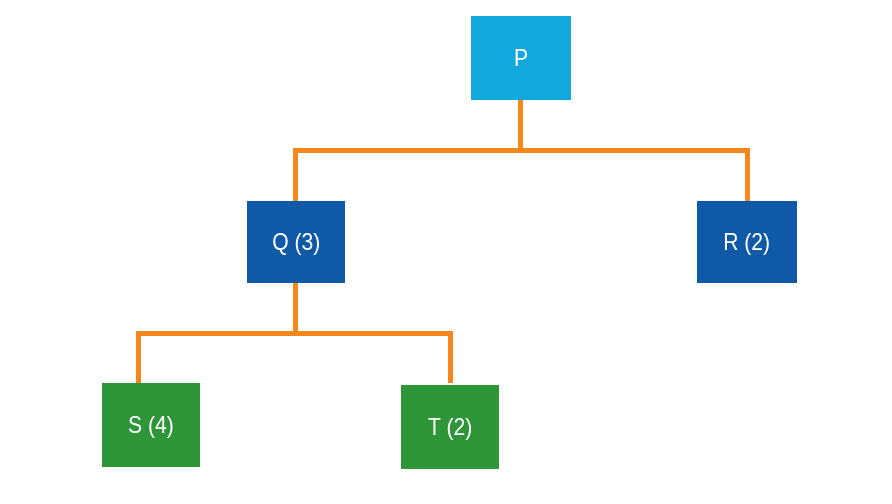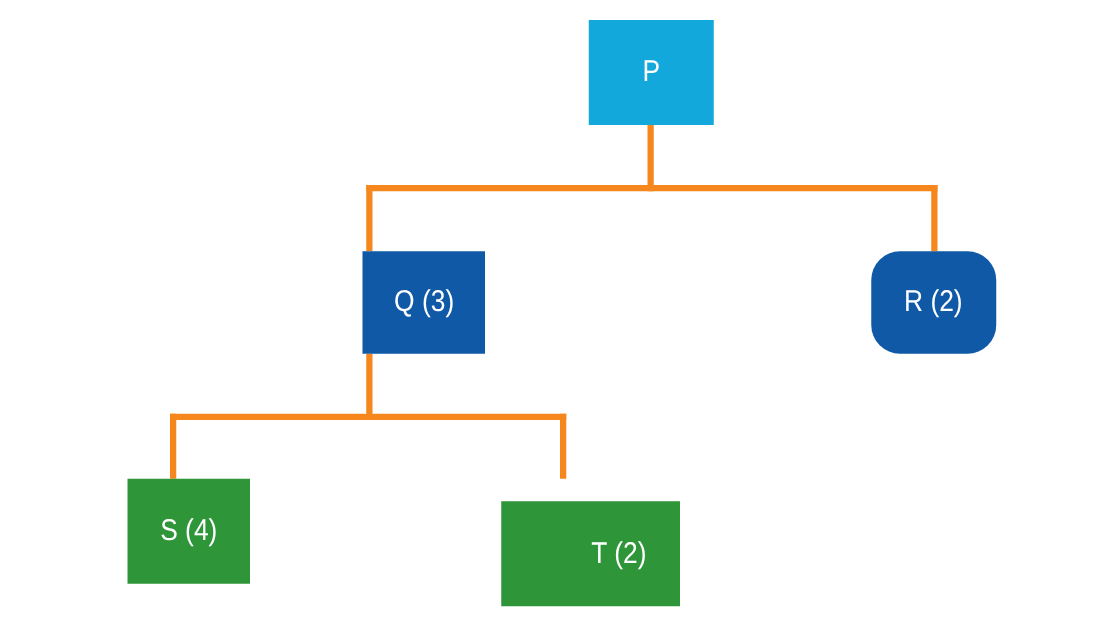--- a/index.html
+++ b/index.html
@@ -30,23 +30,23 @@
   }
   .line {
     position: absolute;
     background: #F6871D;
     z-index: 1;
   }
 
   
   .node-p { left: 471px; top: 16px;  width: 100px; height: 84px; }
   .node-q { left: 247px; top: 201px; width: 98px;  height: 82px; }
-  .node-r { left: 697px; top: 201px; width: 100px; height: 82px; border-radius: 23px; }
+  .node-r { left: 697px; top: 201px; width: 100px; height: 82px; }
   .node-s { left: 90px;  top: 383px; width: 98px;  height: 84px; }
-  .node-t { left: 401px; top: 401px; width: 98px;  height: 84px; padding-left: 45px; }
+  .node-t { left: 401px; top: 385px; width: 98px;  height: 84px; }
 
   
   .line-p-down   { left: 518px; top: 100px; width: 5px;   height: 53px; }
   .line-h-top    { left: 293px; top: 148px; width: 457px; height: 5px;  }
   .line-q-up     { left: 293px; top: 148px; width: 5px;   height: 53px; }
   .line-r-up     { left: 745px; top: 148px; width: 5px;   height: 53px; }
   .line-q-down   { left: 293px; top: 283px; width: 5px;   height: 53px; }
   .line-h-bottom { left: 136px; top: 331px; width: 317px; height: 5px;  }
   .line-s-up     { left: 136px; top: 331px; width: 5px;   height: 52px; }
   .line-t-up     { left: 448px; top: 331px; width: 5px;   height: 52px; }
@@ -62,21 +62,21 @@
   <div class="line line-r-up" style="background: rgb(246, 135, 29);"></div>
   <div class="line line-q-down" style="background: rgb(246, 135, 29);"></div>
   <div class="line line-h-bottom" style="background: rgb(246, 135, 29);"></div>
   <div class="line line-s-up" style="background: rgb(246, 135, 29);"></div>
   <div class="line line-t-up" style="background: rgb(246, 135, 29);"></div>
 
   <div class="node node-p" style="background: rgb(19, 168, 219);">
     <span class="label">P</span>
   </div>
 
-  <div class="node node-q" style="background: rgb(15, 89, 167); margin-left: 43px;">
+  <div class="node node-q" style="background: rgb(15, 89, 167);">
     <span class="label">Q (3)</span>
   </div>
 
   <div class="node node-r" style="background: rgb(15, 89, 167);">
     <span class="label">R (2)</span>
   </div>
 
   <div class="node node-s" style="background: rgb(46, 149, 57); margin-left: 12px;">
     <span class="label">S (4)</span>
   </div>

